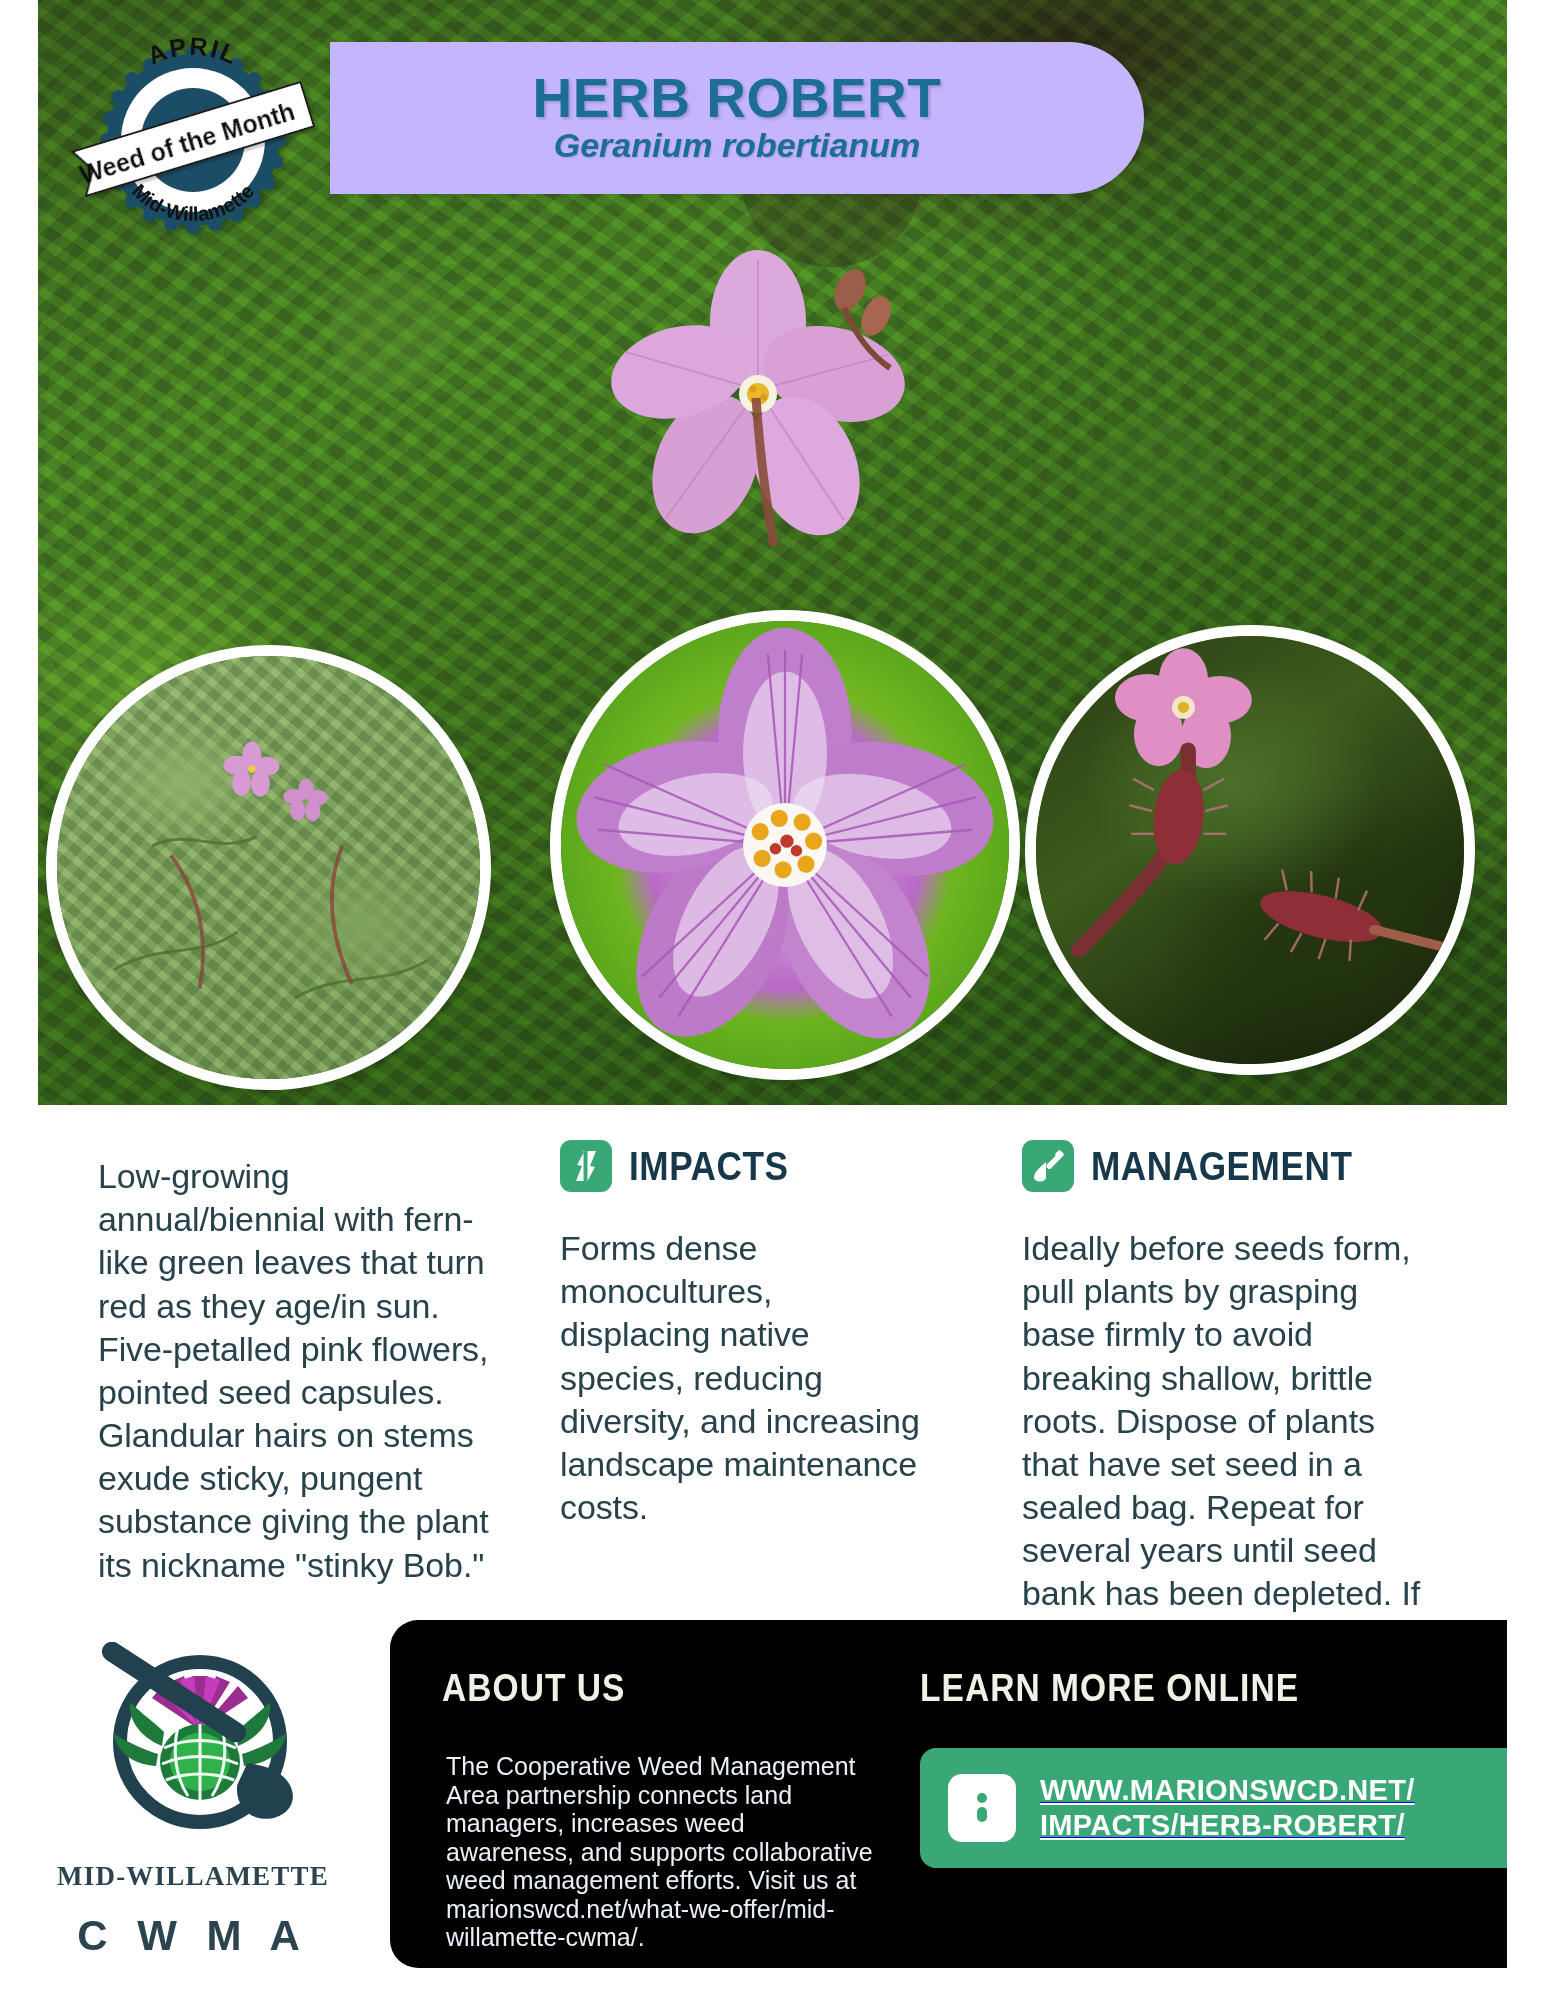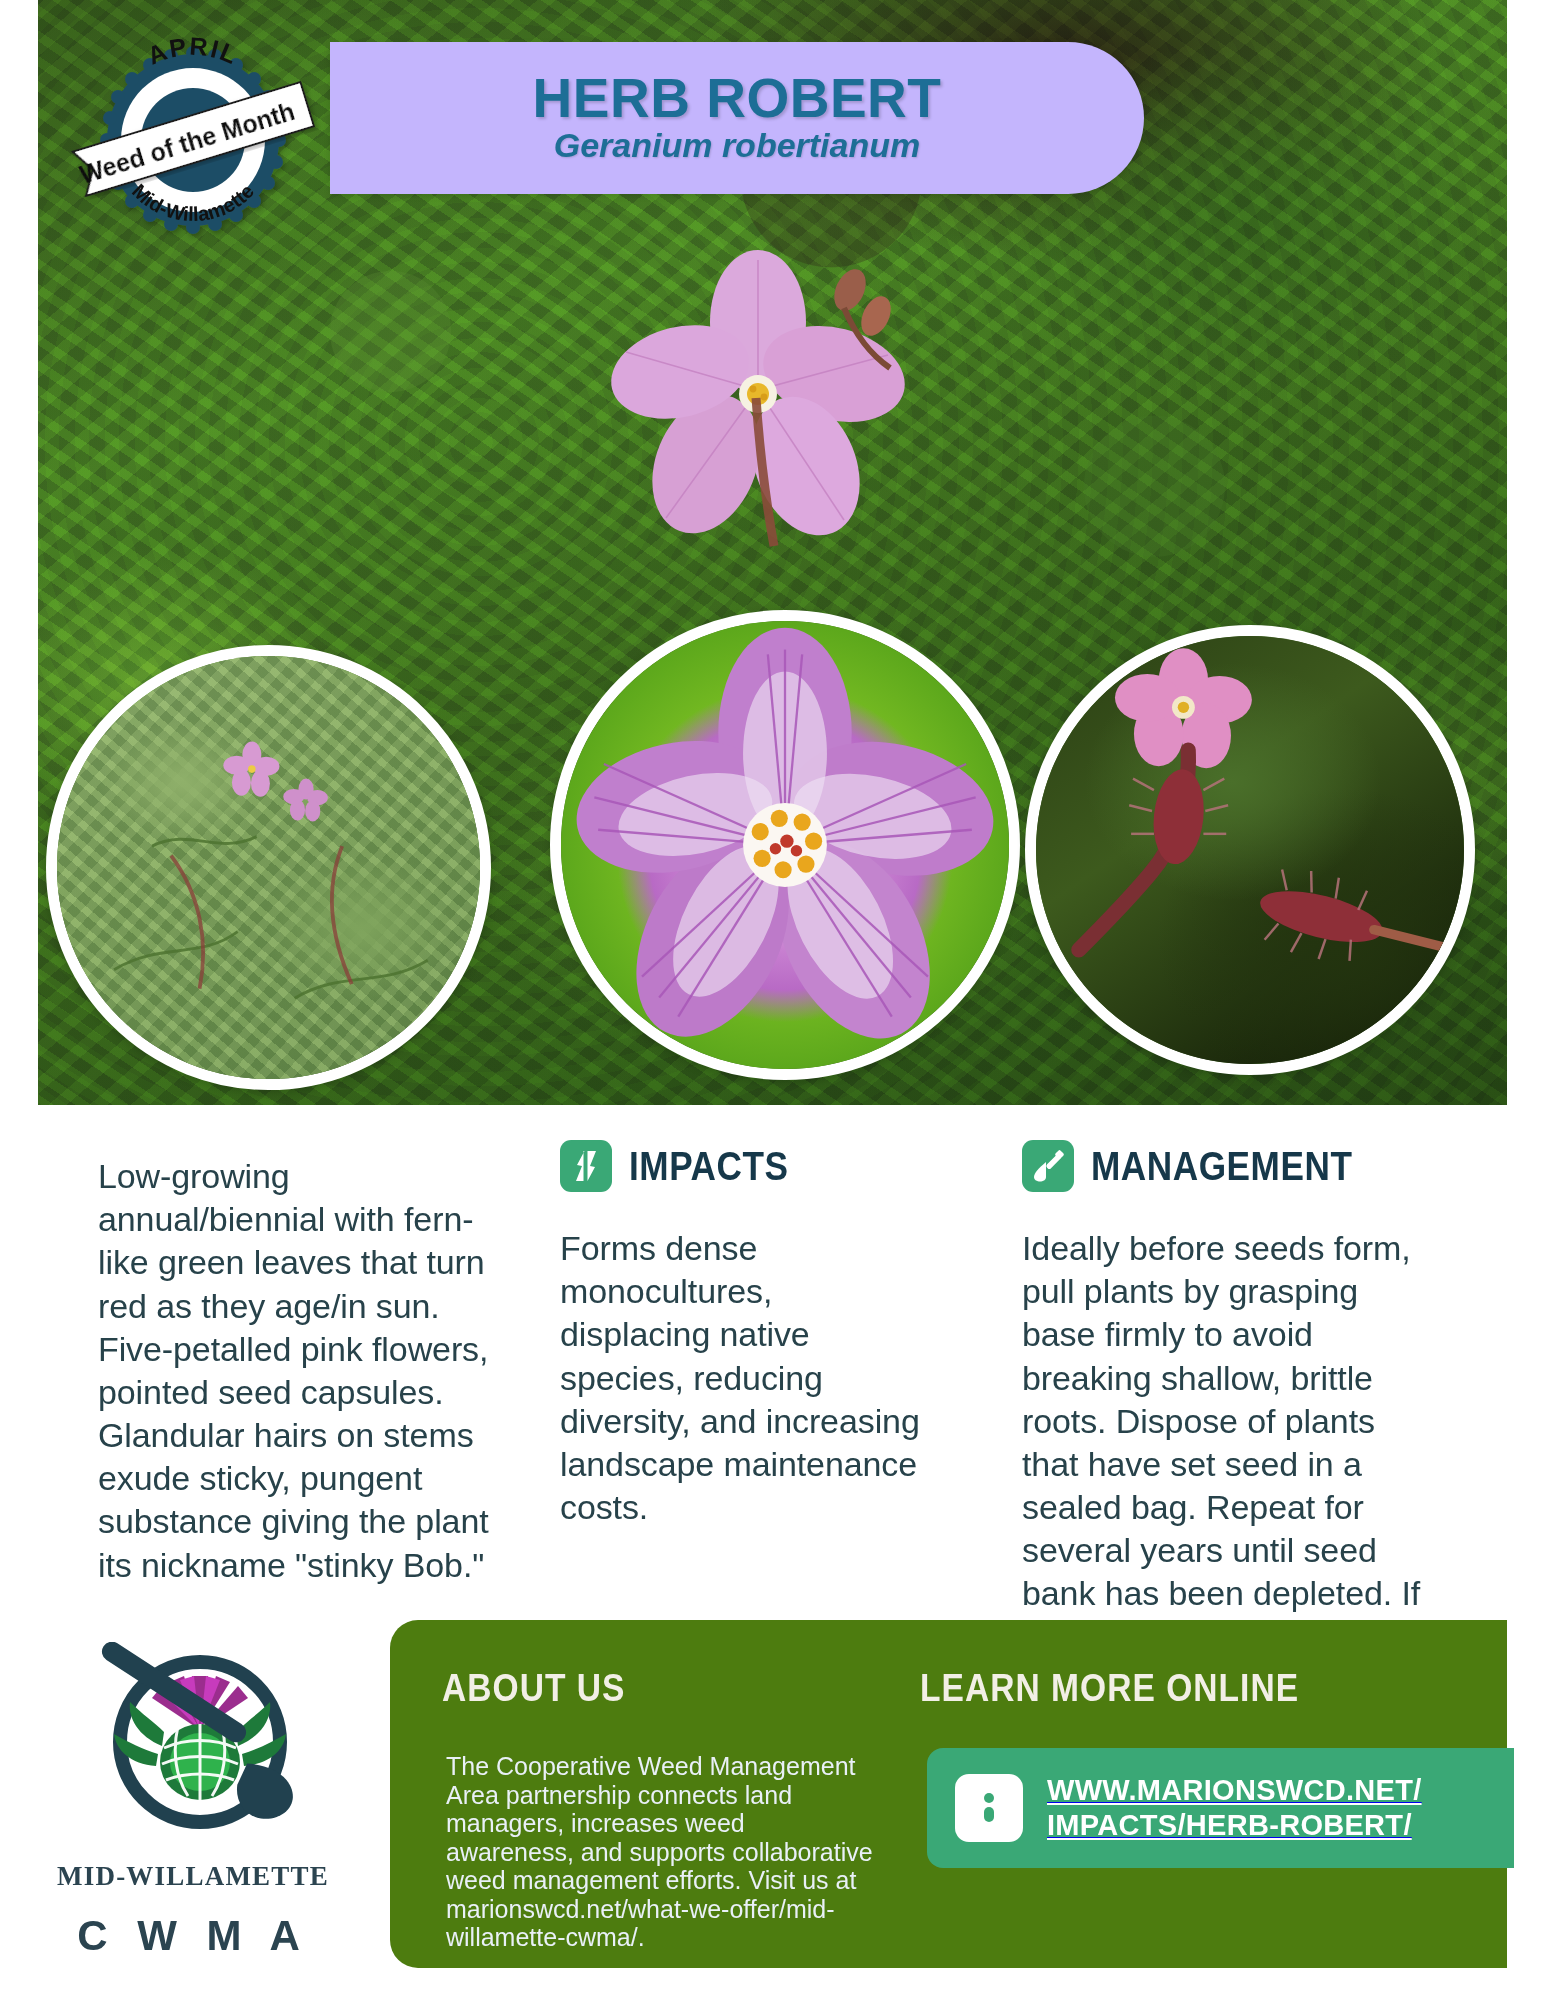--- a/index.html
+++ b/index.html
@@ -163,21 +163,21 @@
     font-family:"Liberation Serif", serif;
     font-size: 27px; font-weight: 700; letter-spacing: 1.2px; color: #2b4450;
   }
   .logo-line2 {
     margin-top: 20px;
     font-size: 42px; font-weight: 700; letter-spacing: 9px; color: #2b4450;
   }
 
   .panel {
     position:absolute; left: 390px; top: 0; width: 1117px; height: 348px;
-    background: #4d7c0f;
+    background: #000000;
     border-radius: 28px 0 0 28px;
   }
   .panel-inner { position:relative; width:100%; height:100%; }
 
   .f-head {
     position:absolute;
     font-family:"Liberation Sans Narrow","Liberation Sans",sans-serif;
     font-size: 39px; font-weight:700; letter-spacing: 1.2px; color:#f2efe6;
     transform: scaleX(.86); transform-origin:left center;
     white-space:nowrap;
@@ -189,21 +189,20 @@
     position:absolute; left: 56px; top: 132px; width: 430px;
     font-size: 25px; line-height: 1.14; color: #e9f0f7;
   }
 
   .url-btn {
     position:absolute; left: 530px; top: 128px; width: 587px; height: 120px;
     background: #3aa876;
     border-radius: 16px 0 0 16px;
     display:flex; align-items:center; gap: 24px;
     padding-left: 28px;
-    margin-left: 7px;
   }
   .info-tile {
     width: 68px; height: 68px; border-radius: 14px; background:#ffffff;
     display:flex; align-items:center; justify-content:center; flex:0 0 auto;
   }
   .url-text {
     font-size: 29px; font-weight:700; color:#ffffff; line-height: 1.22;
     letter-spacing: .3px;
   }
   .url-text span { text-decoration: underline; text-underline-offset: 3px; }

